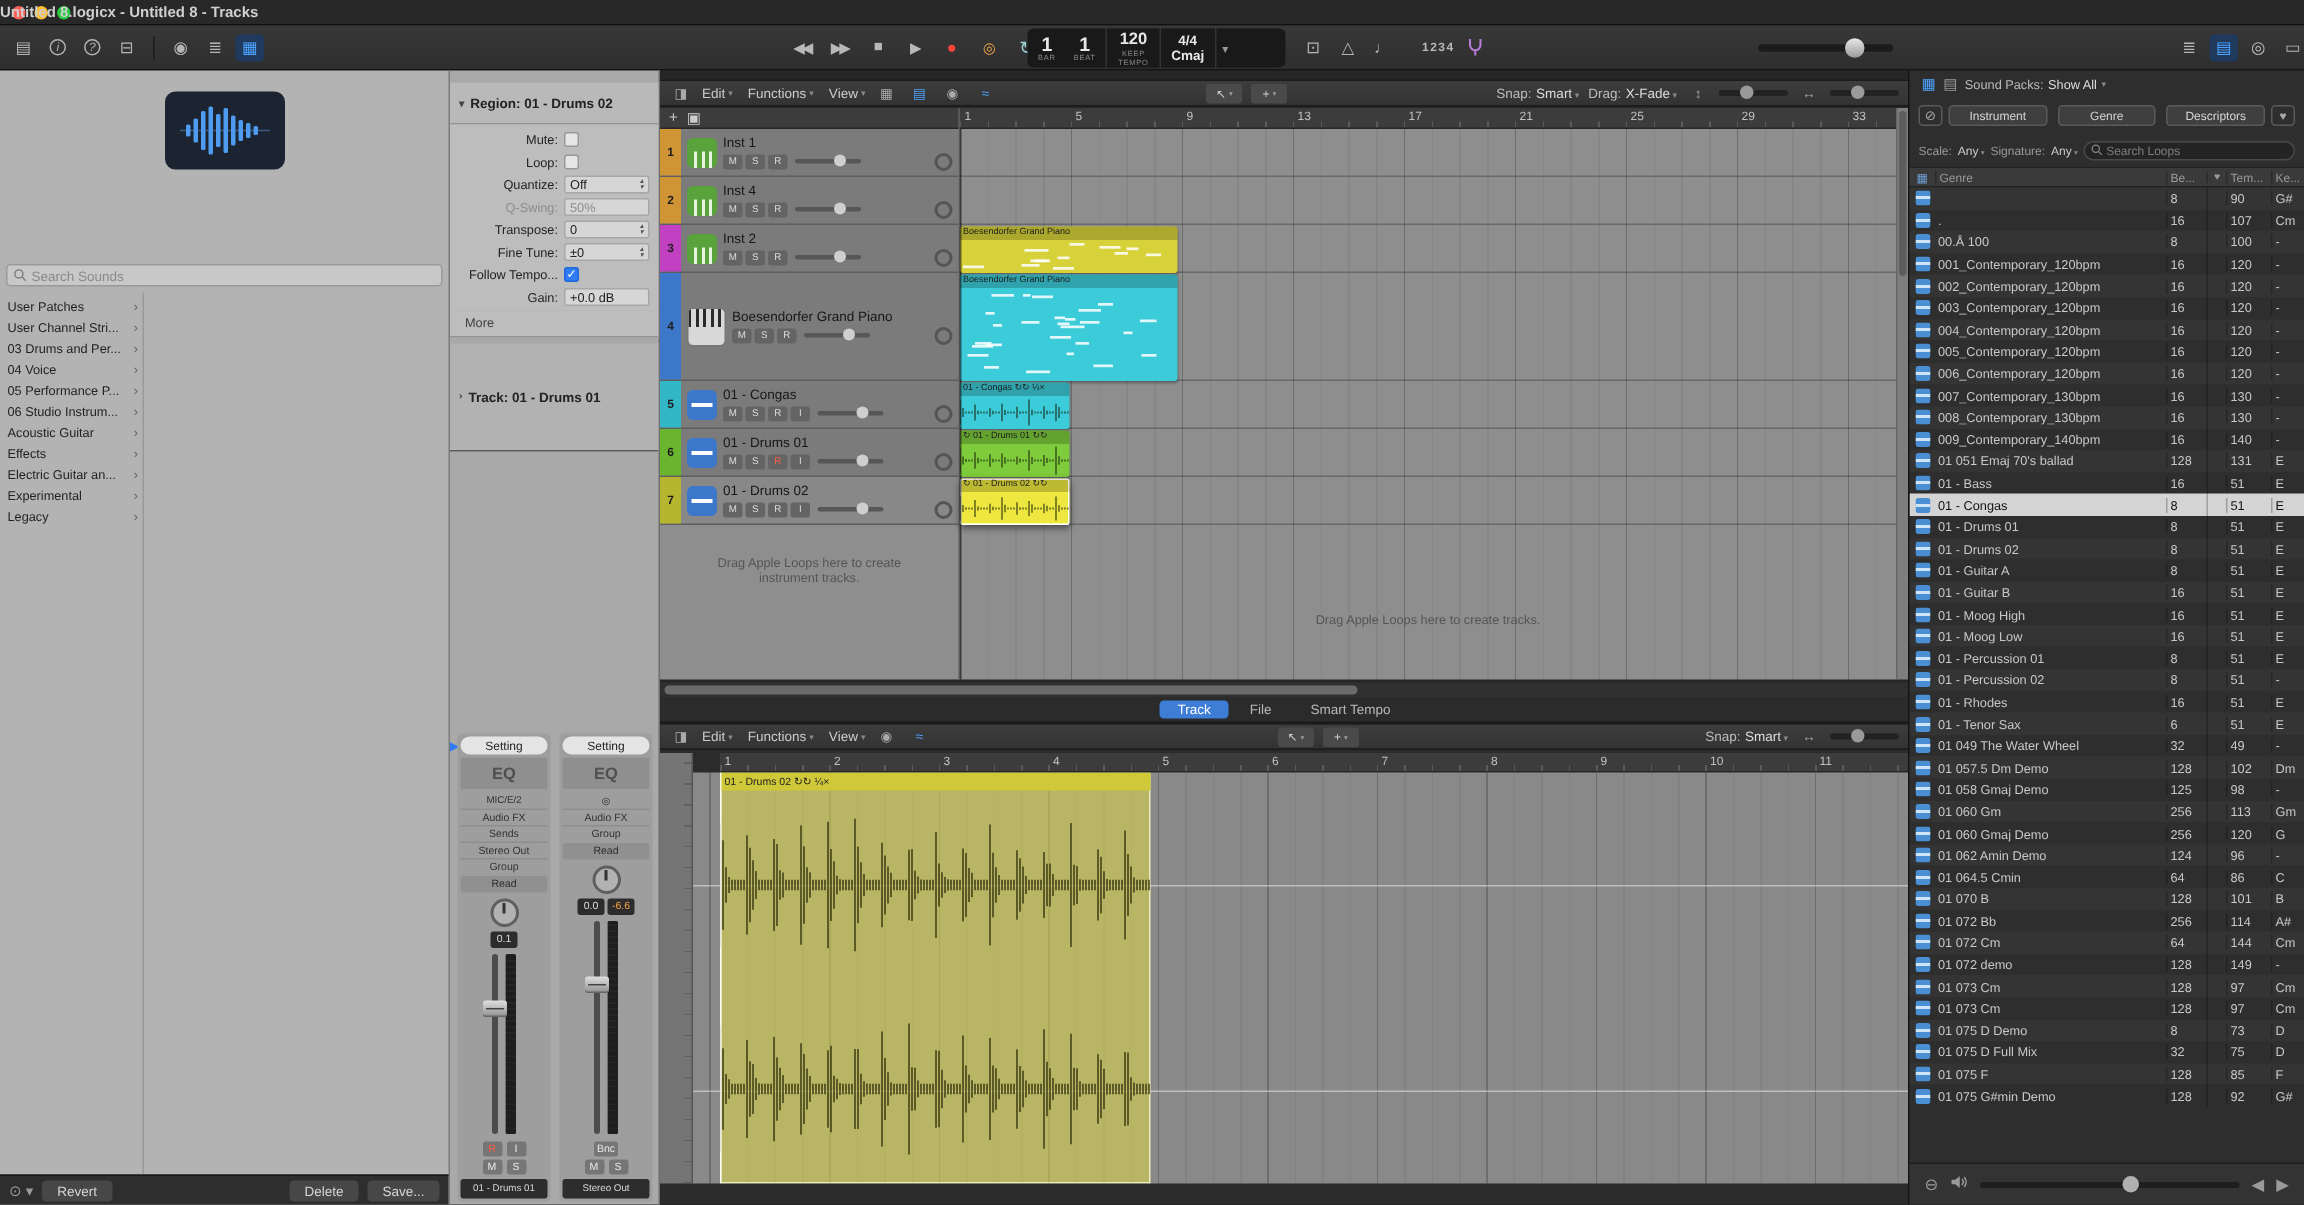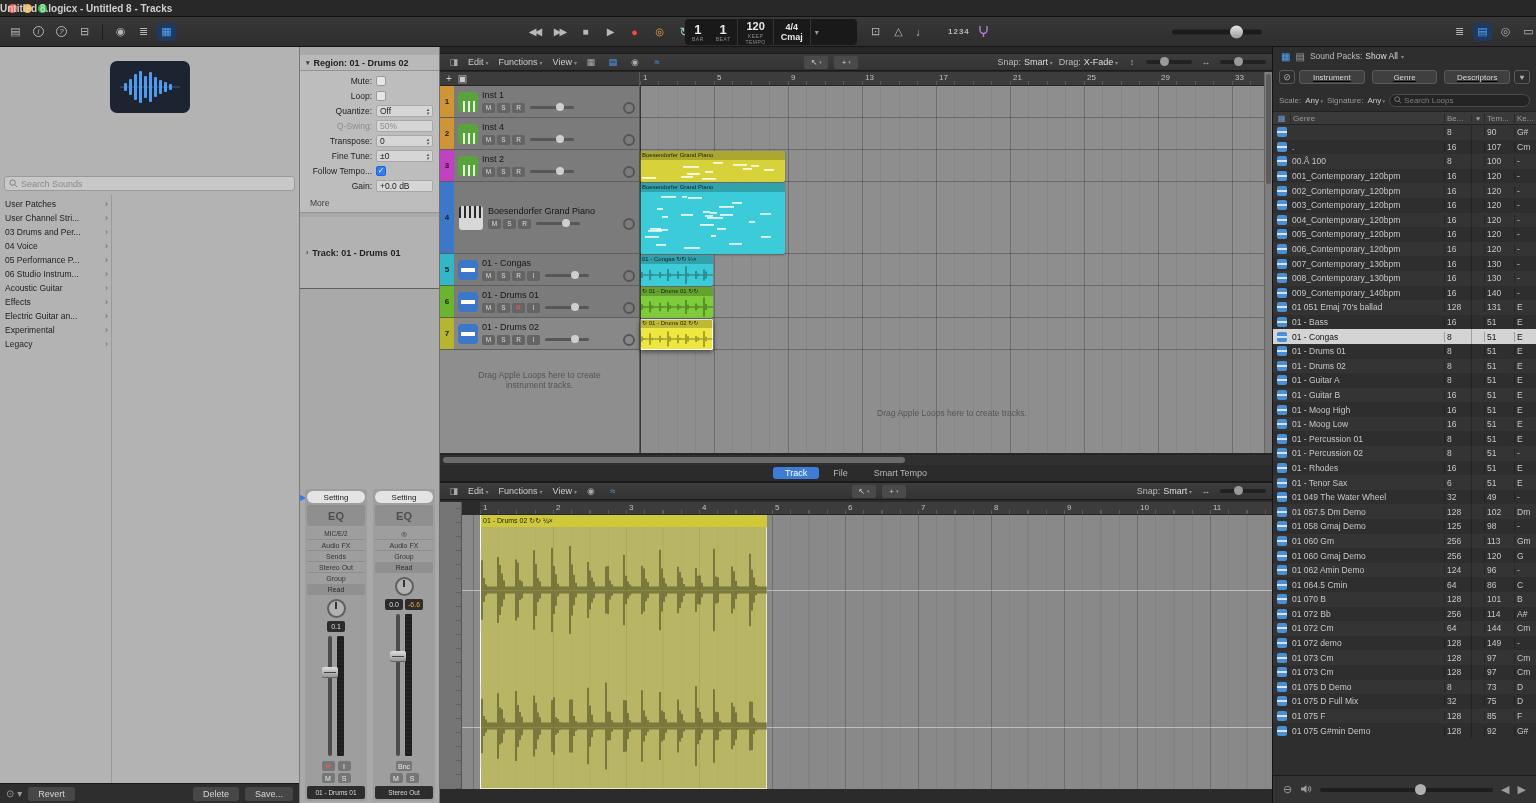--- a/index.html
+++ b/index.html
@@ -50,35 +50,35 @@
     border-right:1px solid #7a7a7a; }
   .lib-title { text-align:center; font-size:11px; font-weight:bold; color:#2a2a2a; padding-top:9px; }
   .lib-thumb { width:80px; height:52px; margin:14px auto 0; background:#1b2430; border-radius:7px;
     display:flex; align-items:center; justify-content:center; }
   .lib-search { position:absolute; left:4px; right:4px; top:129px; height:15px; background:#c8c8c8;
     border:1px solid #9a9a9a; border-radius:3px; display:flex; align-items:center; padding:0 4px; gap:3px; }
   .lib-search input { flex:1; border:none; background:transparent; outline:none; font-size:9px; color:#333;
     font-family:"Liberation Sans",sans-serif; }
   .lib-search input::placeholder { color:#8a8a8a; }
   .lib-cols { position:absolute; left:0; right:0; top:148px; bottom:20px; display:flex; }
-  .lib-list { width:112px; border-right:1px solid #9a9a9a; padding-top:2px; }
+  .lib-list { width:96px; border-right:1px solid #9a9a9a; padding-top:2px; }
   .lib-item { height:14px; display:flex; align-items:center; padding:0 3px 0 5px; font-size:8.5px; color:#222; }
   .lib-item::after { content:"›"; margin-left:auto; color:#666; font-size:9px; }
   .lib-right { flex:1; }
   .lib-footer { position:absolute; left:0; right:0; bottom:0; height:20px; background:#2e2e2e;
     border-top:1px solid #171717; display:flex; align-items:center; gap:6px; padding:0 6px; }
   .foot-icon { color:#9a9a9a; font-size:10px; }
   .foot-btn { background:#474747; border:none; border-radius:3px; color:#d6d6d6; font-size:9px;
     height:14px; padding:0 10px; font-family:"Liberation Sans",sans-serif; }
   .foot-spacer { flex:1; }
 
   
   .inspector { position:absolute; left:300px; top:47px; width:140px; height:756px; background:#a9a9a9;
     border-right:1px solid #6f6f6f; }
-  .insp-header { height:16px; background:#b9b9b9; border-bottom:1px solid #949494; display:flex;
+  .insp-header { height:28px; background:#b9b9b9; border-bottom:1px solid #949494; display:flex;
     align-items:center; gap:4px; padding:0 6px; font-size:9px; font-weight:bold; color:#222; margin-top:8px; }
   .insp-header.track { margin-top:4px; background:#b2b2b2; }
   .disc { font-size:7px; color:#444; }
   .insp-rows { background:#bdbdbd; padding:2px 0; }
   .irow { display:flex; align-items:center; height:15px; padding:0 6px; }
   .ilabel { flex:0 0 66px; text-align:right; font-size:8.5px; color:#222; margin-right:4px; white-space:nowrap; }
   .ibox { flex:1; background:#d6d6d6; border:1px solid #a8a8a8; border-radius:2px; height:12px;
     display:flex; align-items:center; padding:0 3px; font-size:8.5px; color:#222; }
   .istep { display:none; flex-direction:column; margin-left:auto; font-size:5px; line-height:4px; color:#555; }
   .icheck { display:none; width:10px; height:10px; background:#e6e6e6; border:1px solid #999; border-radius:2px; }
@@ -257,21 +257,21 @@
   .lp-tab.selected { background:#555; color:#eee; }
   .lp-row1 { height:18px; display:flex; align-items:center; gap:5px; padding:0 8px; }
   .lp-ic { color:#9a9a9a; font-size:10px; }
   .lp-ic.blue { color:#4da3ff; }
   .lp-packs { font-size:8.5px; color:#bbb; display:flex; gap:3px; align-items:center; }
   .lp-packs .b { color:#ddd; }
   .lp-packs::after { content:"▾"; font-size:6px; color:#888; }
   .lp-filters { height:24px; display:flex; align-items:center; gap:4px; padding:0 6px; }
   .lp-none { width:16px; height:14px; border:1px solid #5a5a5a; border-radius:3px; color:#aaa; font-size:9px;
     display:flex; align-items:center; justify-content:center; }
-  .lp-fbtns { display:flex; gap:7px; flex:1;text-decoration:underline; }
+  .lp-fbtns { display:flex; gap:7px; flex:1; }
   .lp-fbtn { flex:1; height:14px; border:1px solid #5a5a5a; background:#3f3f3f; border-radius:3px; color:#d6d6d6;
     font-size:8px; display:flex; align-items:center; justify-content:center; white-space:nowrap; padding:0 4px; }
   .lp-heart { width:16px; height:14px; border:1px solid #5a5a5a; border-radius:3px; color:#aaa; font-size:8px;
     display:flex; align-items:center; justify-content:center; }
   .lp-row2 { height:22px; display:flex; align-items:center; gap:4px; padding:0 6px; font-size:8px; color:#999; }
   .lp-row2 .val { color:#ccc; }
   .lp-row2 .val::after { content:" ▾"; font-size:5px; color:#888; }
   .lp-search { flex:1; height:13px; background:#242424; border:1px solid #4a4a4a; border-radius:7px;
     display:flex; align-items:center; padding:0 4px; gap:2px; }
   .lp-search input { flex:1; min-width:0; background:transparent; border:none; outline:none; color:#ccc; font-size:8px;

